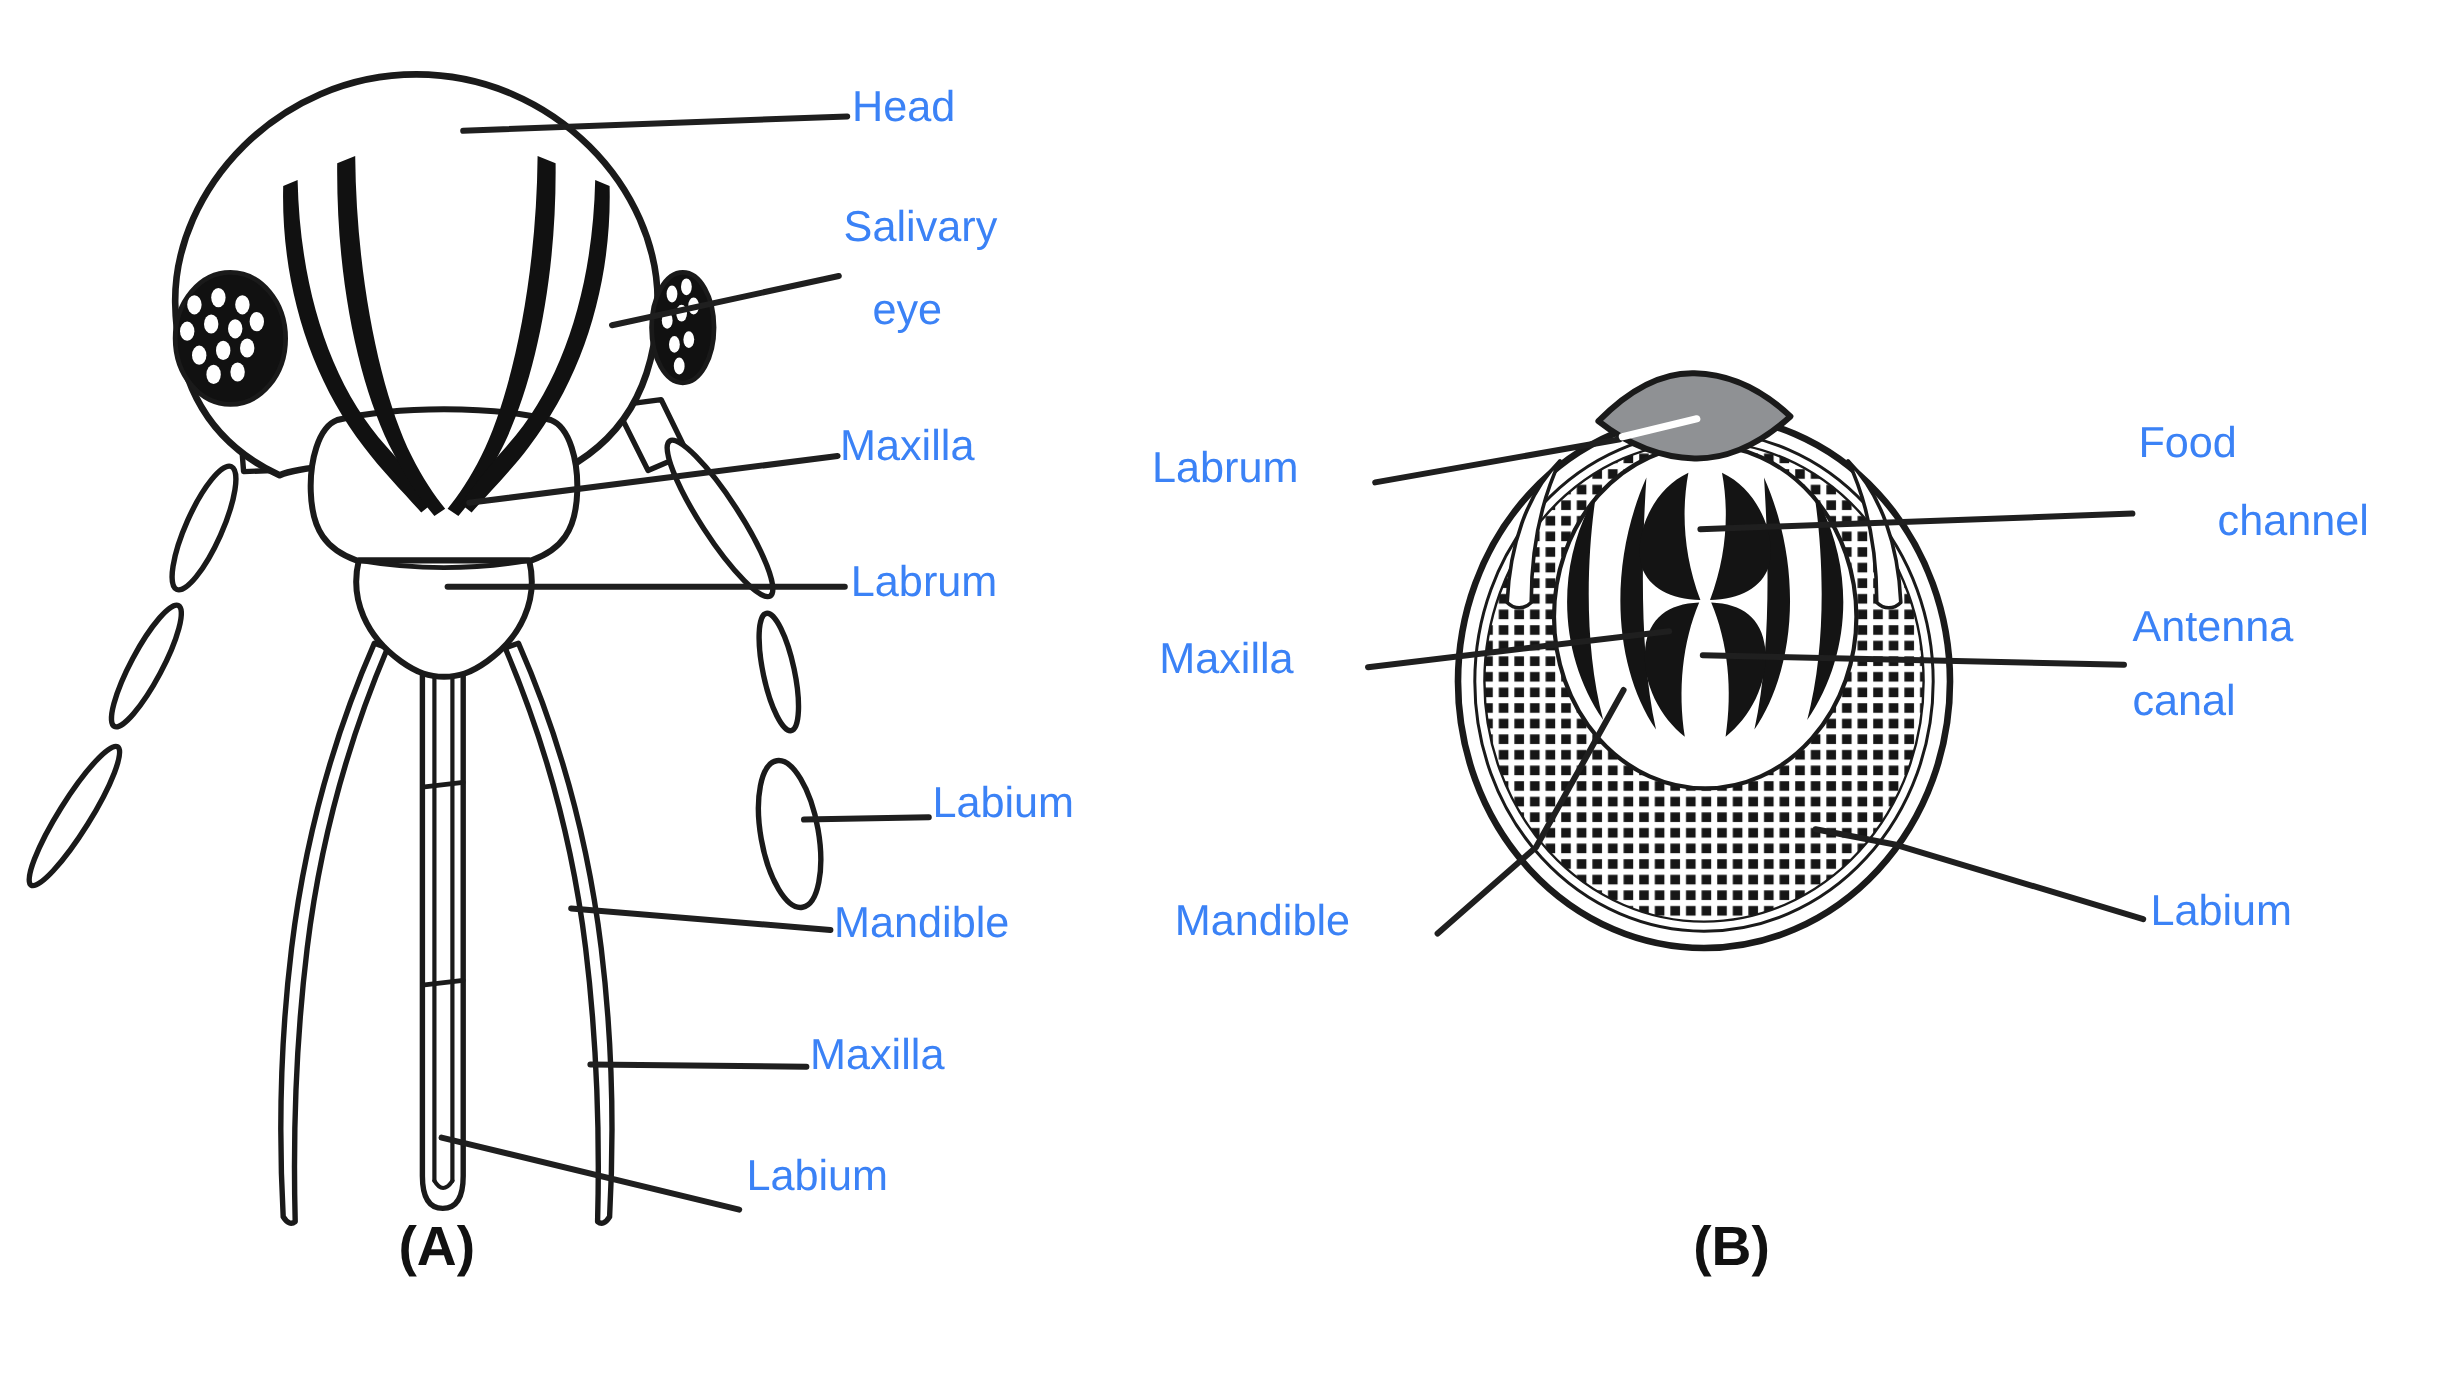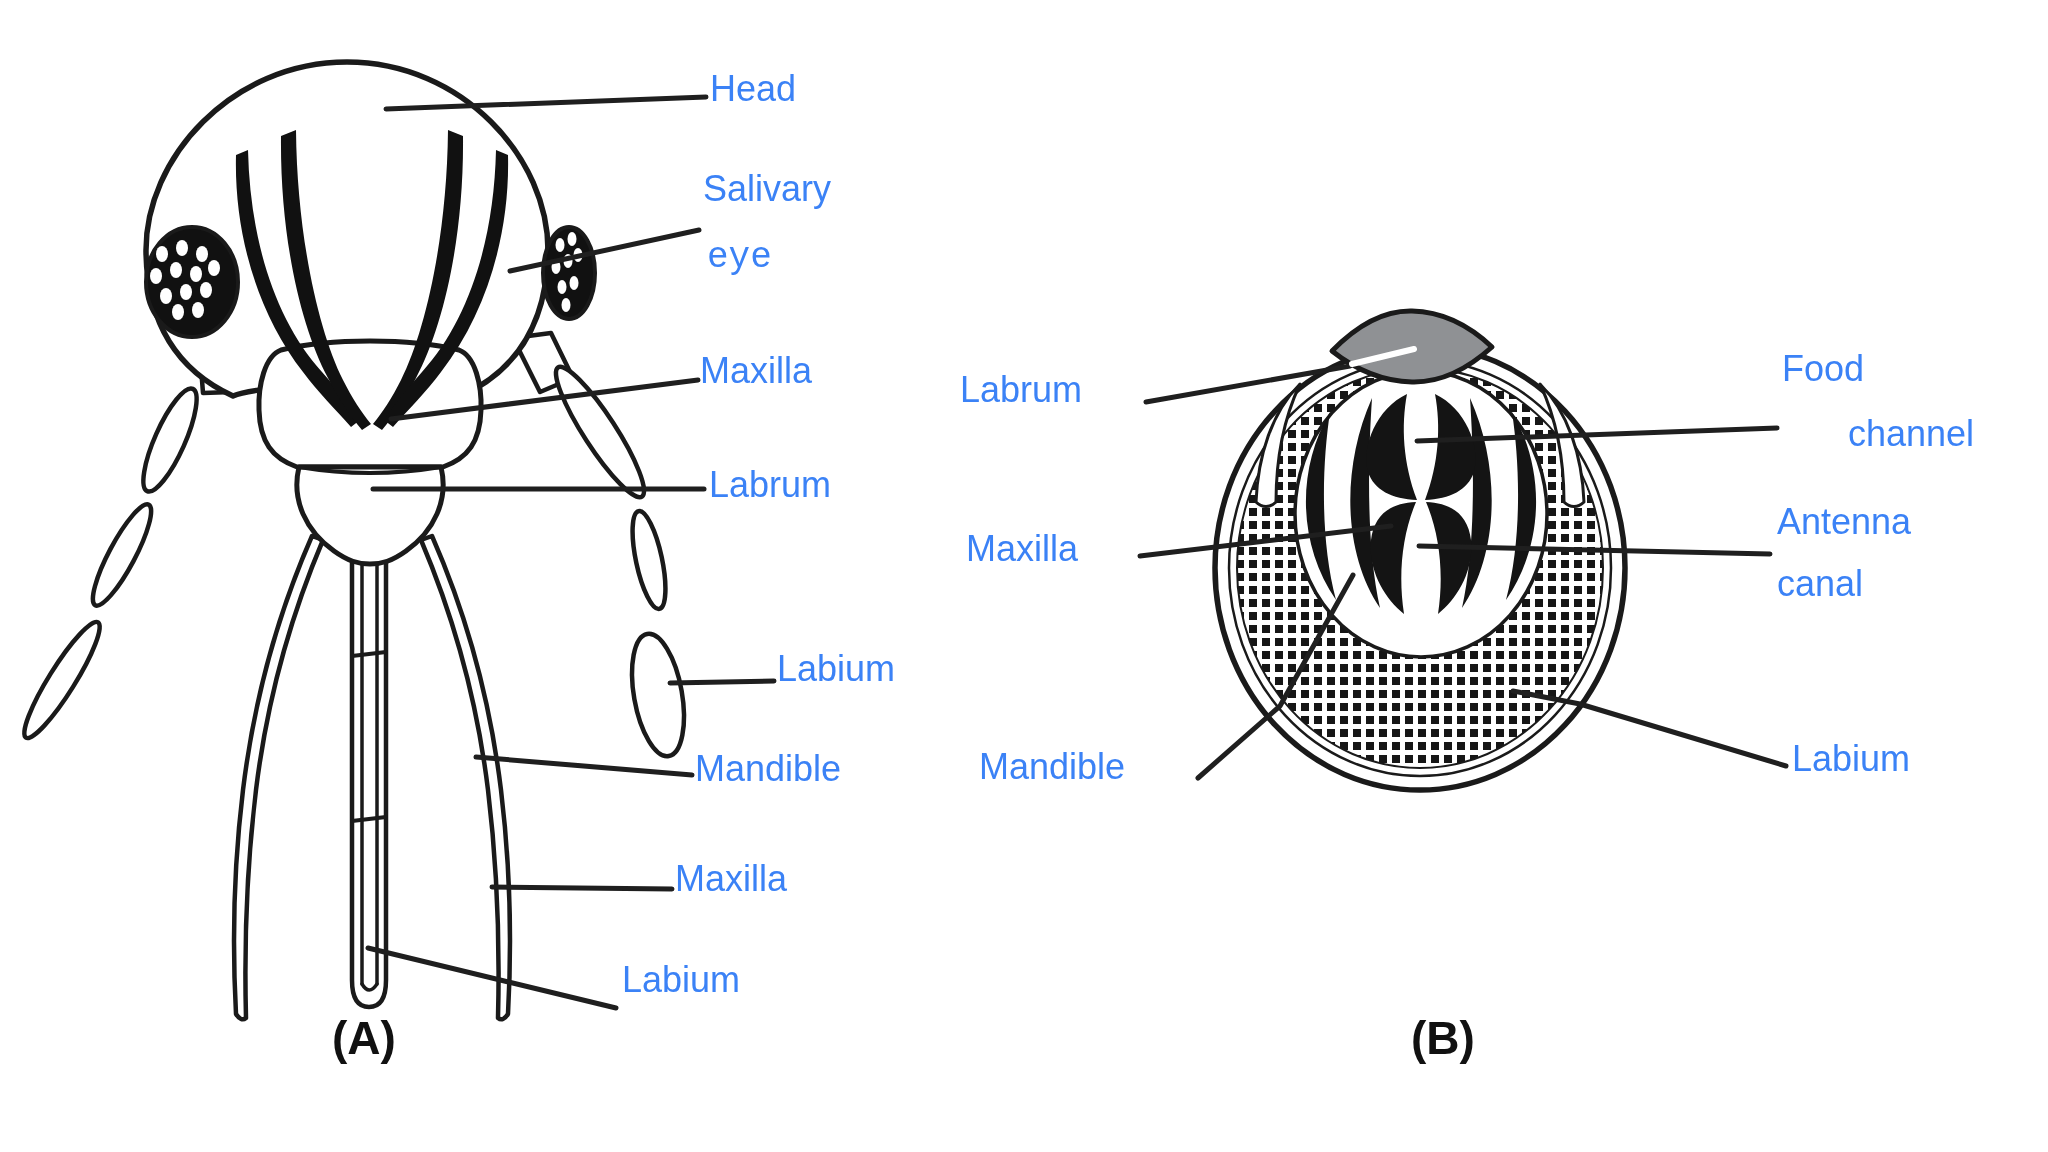--- a/index.html
+++ b/index.html
@@ -155,21 +155,21 @@
         <path d="M 1419,546 L 1770,554"></path>
         <path d="M 1198,778 L 1280,706 L 1353,575"></path>
         <path d="M 1513,691 L 1580,704 L 1786,766"></path>
       </g>
       <path stroke="#ffffff" stroke-width="6" d="M 1352,364 L 1414,349"></path>
     </g>
   </svg>
 
   <div class="lbl" style="left:710px; top:71px;">Head</div>
   <div class="lbl" style="left:703px; top:171px;">Salivary</div>
-  <div class="lbl" style="left:707px; top:240px;font-family:Liberation Mono, monospace;">eye</div>
+  <div class="lbl" style="left:727px; top:240px;">eye</div>
   <div class="lbl" style="left:700px; top:353px;">Maxilla</div>
   <div class="lbl" style="left:709px; top:467px;">Labrum</div>
   <div class="lbl" style="left:777px; top:651px;">Labium</div>
   <div class="lbl" style="left:695px; top:751px;">Mandible</div>
   <div class="lbl" style="left:675px; top:861px;">Maxilla</div>
   <div class="lbl" style="left:622px; top:962px;">Labium</div>
   <div class="cap" style="left:332px; top:1015px;">(A)</div>
 
   <div class="lbl" style="left:960px;  top:372px;">Labrum</div>
   <div class="lbl" style="left:1782px; top:351px;">Food</div>

